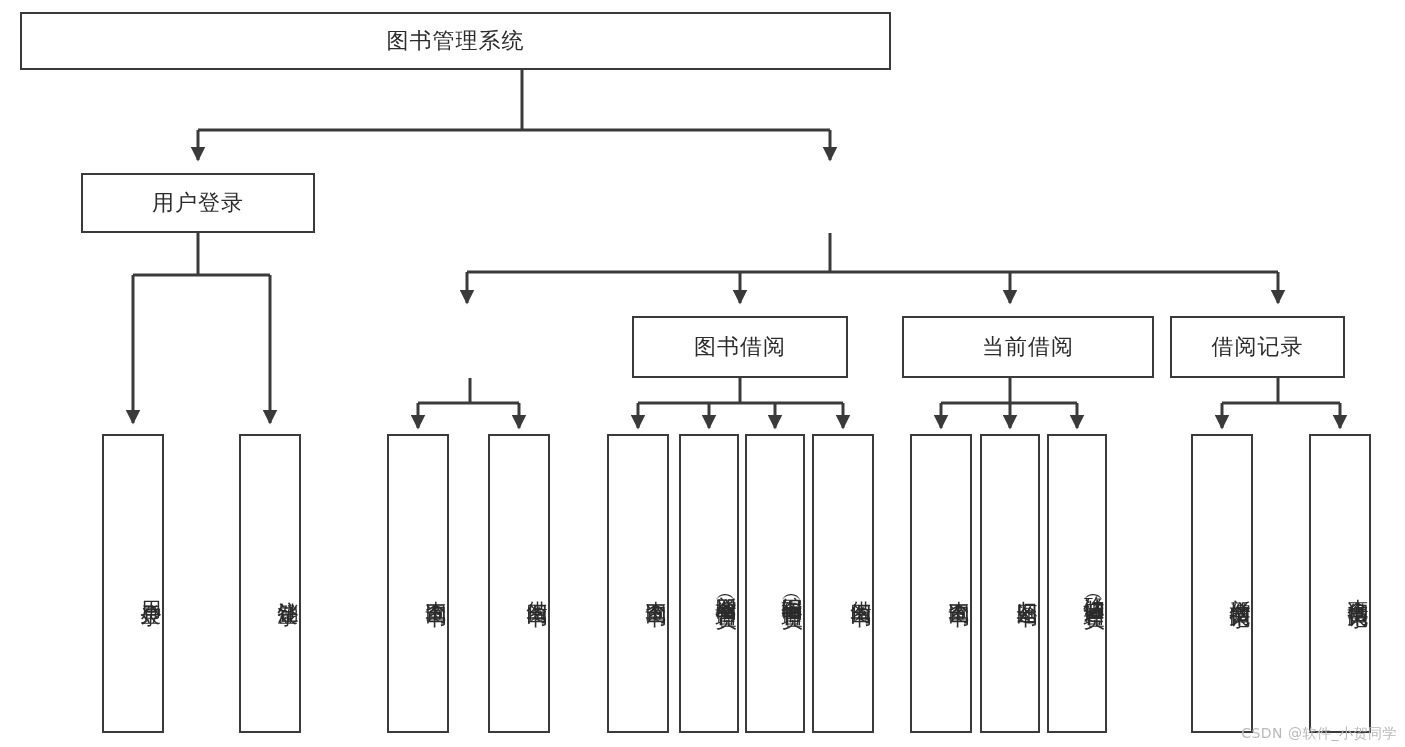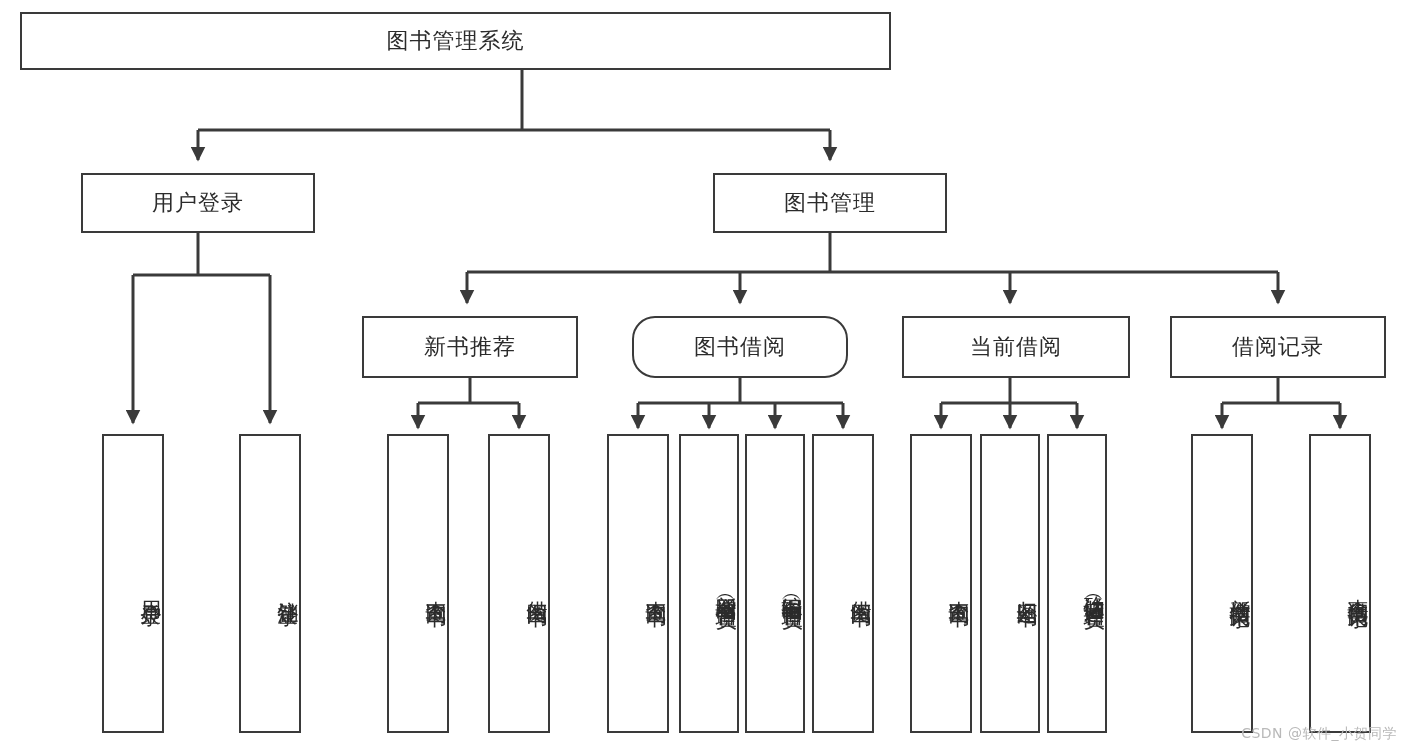--- a/index.html
+++ b/index.html
@@ -118,34 +118,28 @@
     </g>
   </svg>
 
   <div class="node horiz" style="left:20px; top:12px; width:871px; height:58px;">
     <span>图书管理系统</span>
   </div>
 
   <div class="node horiz" style="left:81px; top:173px; width:234px; height:60px;">
     <span>用户登录</span>
   </div>
-  <div class="node horiz" style="left:713px; top:173px; width:234px; height:60px;">
-    <span>图书管理</span>
-  </div>
 
-  <div class="node horiz" style="left:362px; top:316px; width:216px; height:62px;">
-    <span>新书推荐</span>
-  </div>
-  <div class="node horiz" style="left:632px; top:316px; width:216px; height:62px;border-radius:23px;">
+  <div class="node horiz" style="left:632px; top:316px; width:216px; height:62px;">
     <span>图书借阅</span>
   </div>
-  <div class="node horiz" style="left:902px; top:316px; width:228px; height:62px;">
+  <div class="node horiz" style="left:902px; top:316px; width:252px; height:62px;">
     <span>当前借阅</span>
   </div>
-  <div class="node horiz" style="left:1170px; top:316px; width:216px; height:62px;">
+  <div class="node horiz" style="left:1170px; top:316px; width:175px; height:62px;">
     <span>借阅记录</span>
   </div>
 
   <div class="node vert" style="left:102px; top:434px; width:62px; height:299px;">
     <span>用户登录</span>
   </div>
   <div class="node vert" style="left:239px; top:434px; width:62px; height:299px;">
     <span>注销登录</span>
   </div>
 

